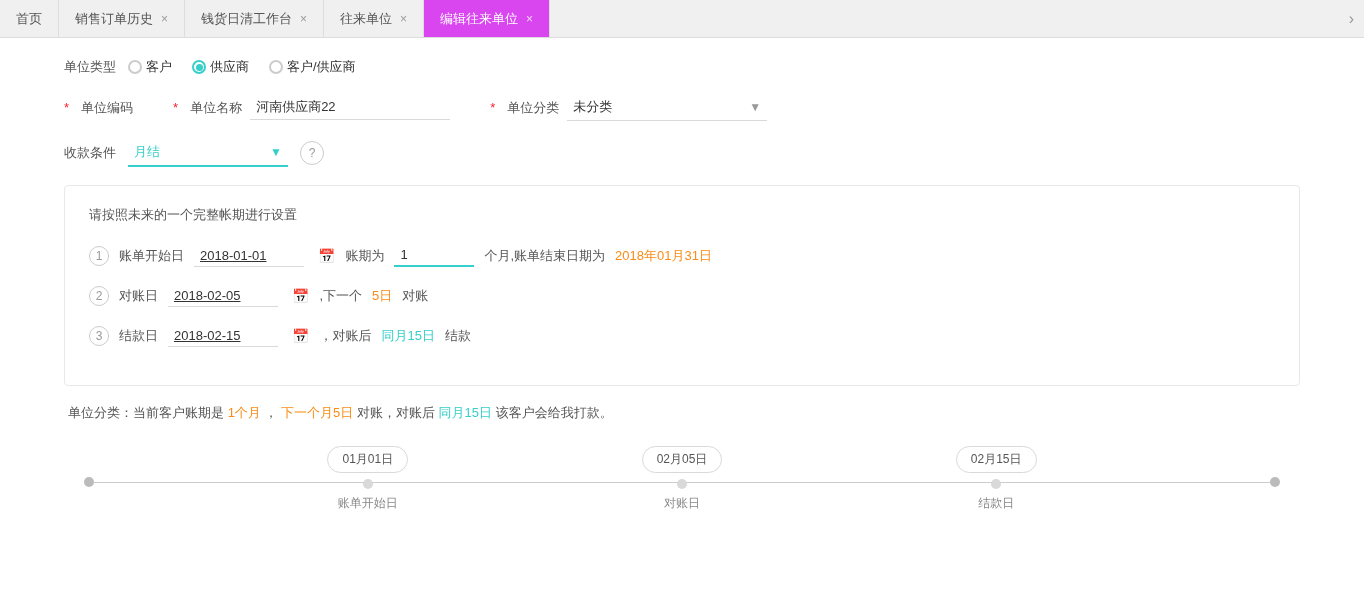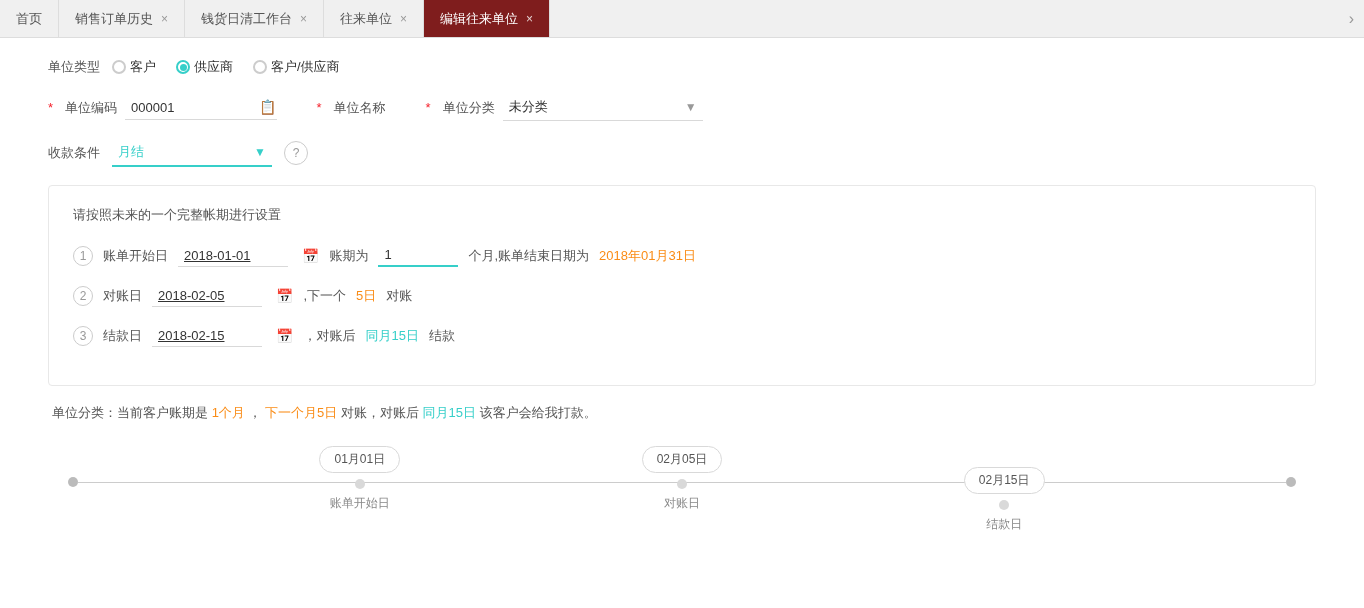--- a/index.html
+++ b/index.html
@@ -20,21 +20,21 @@
       cursor: pointer;
       font-size: 13px;
       color: #555;
       border-right: 1px solid #ddd;
       background: #f0f0f0;
       white-space: nowrap;
       gap: 8px;
     }
     .tab-item:first-child { border-left: none; }
     .tab-item.active {
-      background: #7f1d1d;
+      background: #d946ef;
       color: #fff;
       justify-content: center;
     }
     .tab-close {
       font-size: 12px;
       color: #999;
       cursor: pointer;
     }
     .tab-item.active .tab-close { color: rgba(255,255,255,0.8); }
     .tab-arrow {
@@ -43,21 +43,21 @@
       align-items: center;
       padding: 0 10px;
       cursor: pointer;
       color: #999;
       font-size: 16px;
     }
 
     
     .content {
       background: #fff;
-      padding: 20px 48px;
+      padding: 20px 64px;
       min-height: calc(100vh - 38px);
     }
 
     
     .form-row {
       display: flex;
       align-items: center;
       margin-bottom: 18px;
       gap: 12px;
     }
@@ -278,28 +278,25 @@
         <div class="radio-circle"></div>
         <span>客户/供应商</span>
       </label>
     </div>
   </div>
 
   <div class="form-row" style="gap:40px;">
     <div style="display:flex;align-items:center;gap:8px;">
       <span class="required-star">*</span>
       <span class="field-label">单位编码</span>
-      <div class="field-with-icon">
-        <input class="input-field" value="000001" style="width: 130px;">
-        <span class="field-icon">📋</span>
-      </div>
     </div>
     <div style="display:flex;align-items:center;gap:8px;">
       <span class="required-star">*</span>
       <span class="field-label">单位名称</span>
+      <input class="input-field" style="width: 200px;" value="河南供应商22">
     </div>
     <div style="display:flex;align-items:center;gap:8px;">
       <span class="required-star">*</span>
       <span class="field-label">单位分类</span>
       <div class="select-field">
         <span class="select-value">未分类</span>
         <span class="select-arrow">▼</span>
       </div>
     </div>
   </div>
@@ -375,21 +372,21 @@
           <div style="font-size:12px;color:#888;">账单开始日</div>
         </div>
 
 
         <div style="display:flex;flex-direction:column;align-items:center;gap:6px;">
           <div style="border:1px solid #d9d9d9;border-radius:20px;padding:4px 14px;font-size:12px;color:#555;background:#fff;">02月05日</div>
           <div style="width:10px;height:10px;border-radius:50%;background:#d9d9d9;"></div>
           <div style="font-size:12px;color:#888;">对账日</div>
         </div>
 
-        <div style="display:flex;flex-direction:column;align-items:center;gap:6px;margin-top:21px;">
+        <div style="display:flex;flex-direction:column;align-items:center;gap:6px;">
           <div style="border:1px solid #d9d9d9;border-radius:20px;padding:4px 14px;font-size:12px;color:#555;background:#fff;">02月15日</div>
           <div style="width:10px;height:10px;border-radius:50%;background:#d9d9d9;"></div>
           <div style="font-size:12px;color:#888;">结款日</div>
         </div>
 
         <div style="display:flex;flex-direction:column;align-items:center;">
           <div style="width:10px;height:10px;border-radius:50%;background:#bbb;margin-top:31px;"></div>
         </div>
 
       </div>

